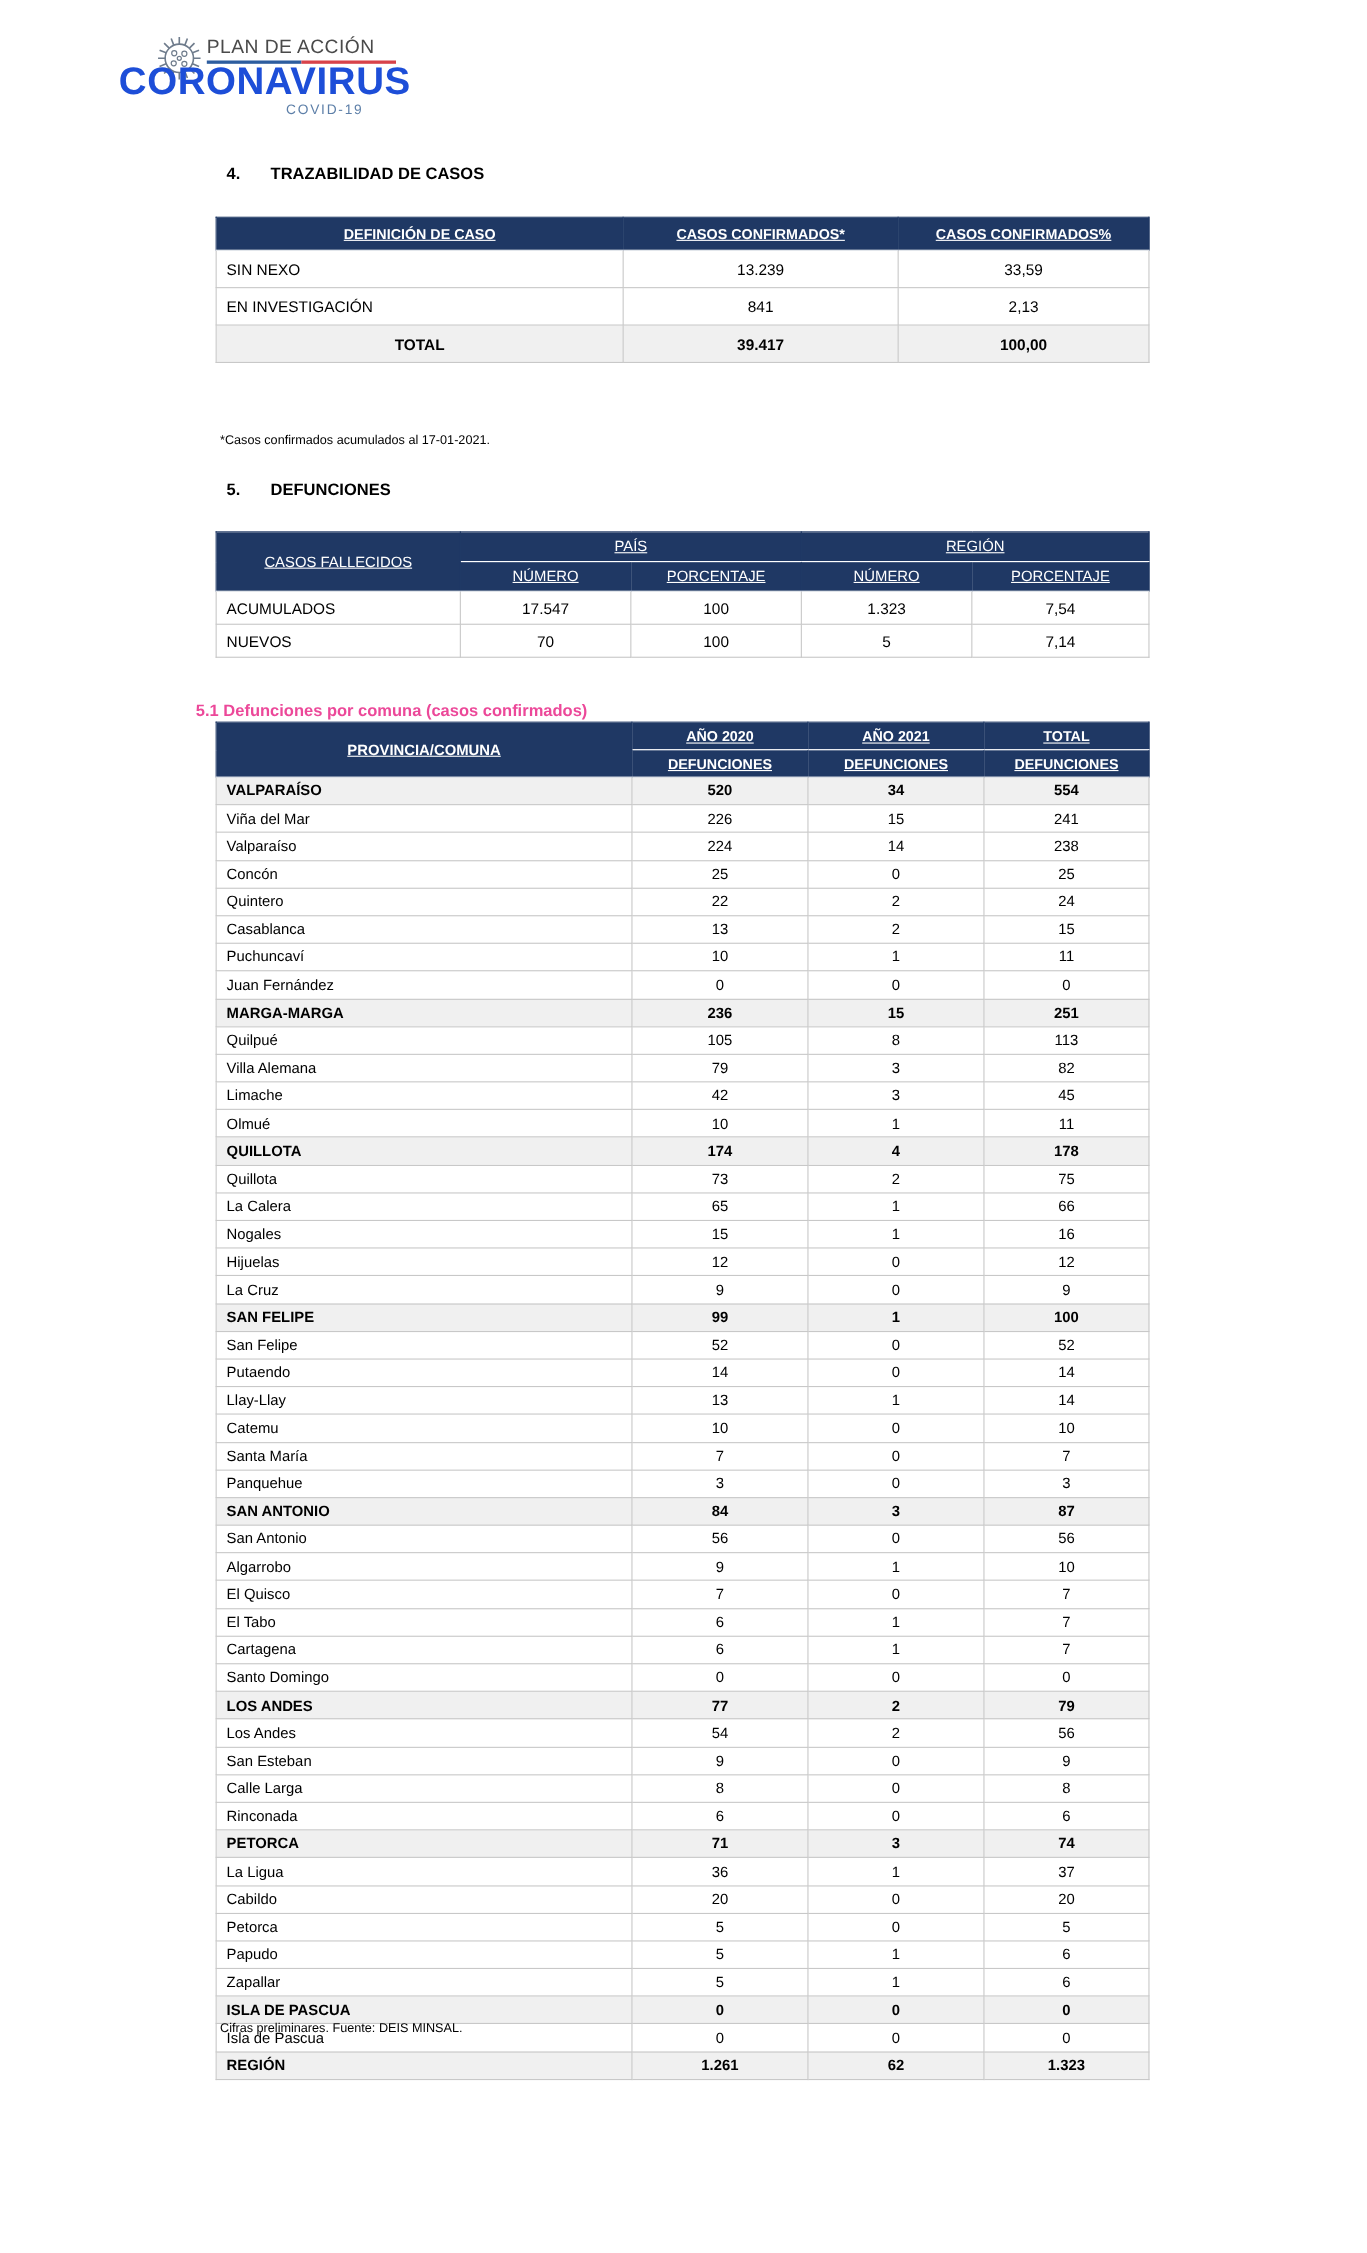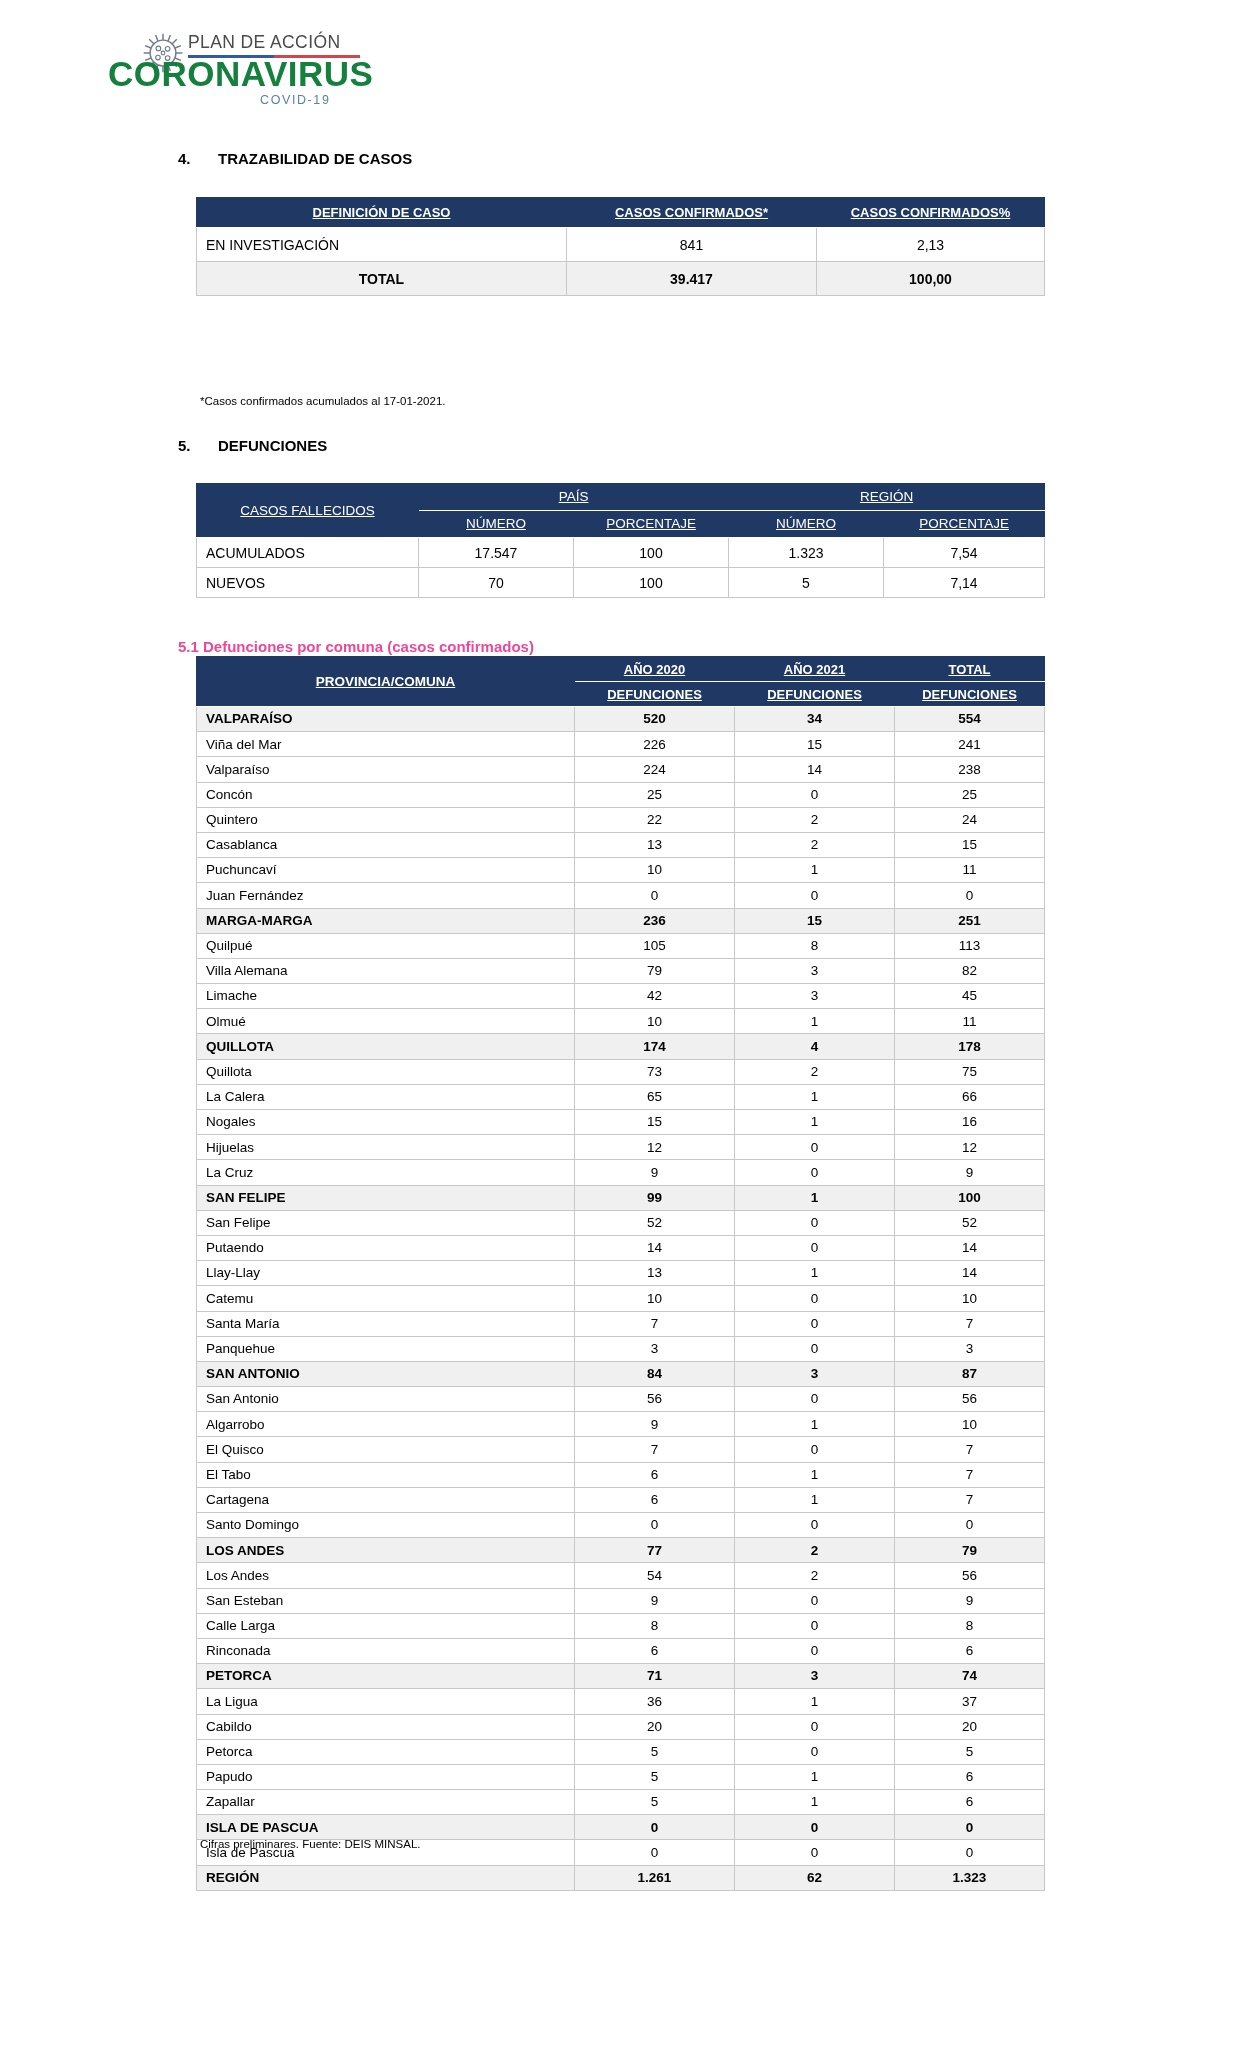--- a/index.html
+++ b/index.html
@@ -59,21 +59,21 @@
   }
   .logo-flag .b { flex: 1; background: #2d5d9f; }
   .logo-flag .r { flex: 1; background: #d8424a; }
   .logo-corona {
     position: absolute;
     left: 0px;
     top: 28px;
     font-size: 35px;
     font-weight: bold;
     letter-spacing: 0.5px;
-    color: #15803d;
+    color: #1d4ed8;
     line-height: 1;
     white-space: nowrap;
   }
   .logo-covid {
     position: absolute;
     left: 152px;
     top: 66px;
     font-size: 12.5px;
     letter-spacing: 1.6px;
     color: #5d7fa8;
@@ -81,20 +81,21 @@
     white-space: nowrap;
   }
 
   
   .section-head {
     position: absolute;
     font-size: 15px;
     font-weight: bold;
     color: #000;
     white-space: nowrap;
+    margin-left: 28px;
   }
   .section-head .num { display: inline-block; width: 40px; }
   .sub-head {
     position: absolute;
     font-size: 15px;
     font-weight: bold;
     color: #ec4899;
     white-space: nowrap;
   }
 
@@ -218,20 +219,25 @@
       </colgroup>
     <thead>
       <tr>
         <th>DEFINICIÓN DE CASO</th>
         <th>CASOS CONFIRMADOS*</th>
         <th>CASOS CONFIRMADOS%</th>
       </tr>
     </thead>
     <tbody>
       <tr>
+        <td class="tl">SIN NEXO</td>
+        <td class="tc">13.239</td>
+        <td class="tc">33,59</td>
+      </tr>
+      <tr>
         <td class="tl">EN INVESTIGACIÓN</td>
         <td class="tc">841</td>
         <td class="tc">2,13</td>
       </tr>
       <tr class="total">
         <td class="tc">TOTAL</td>
         <td class="tc">39.417</td>
         <td class="tc">100,00</td>
       </tr>
     </tbody>

